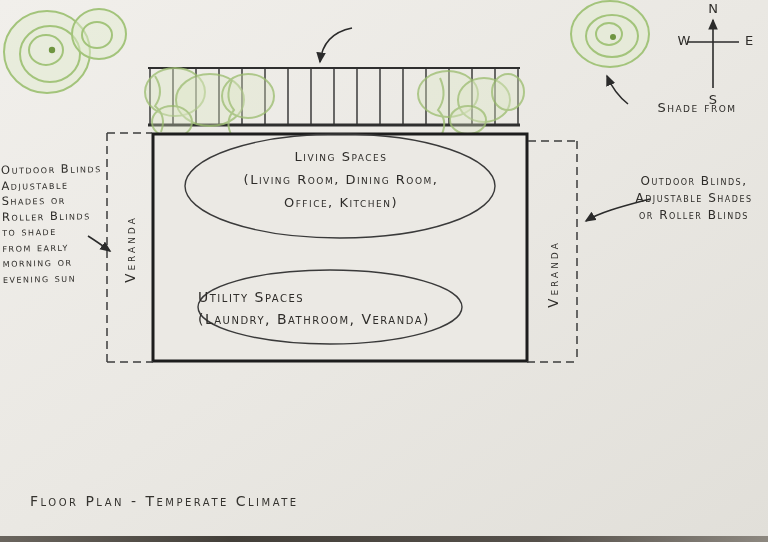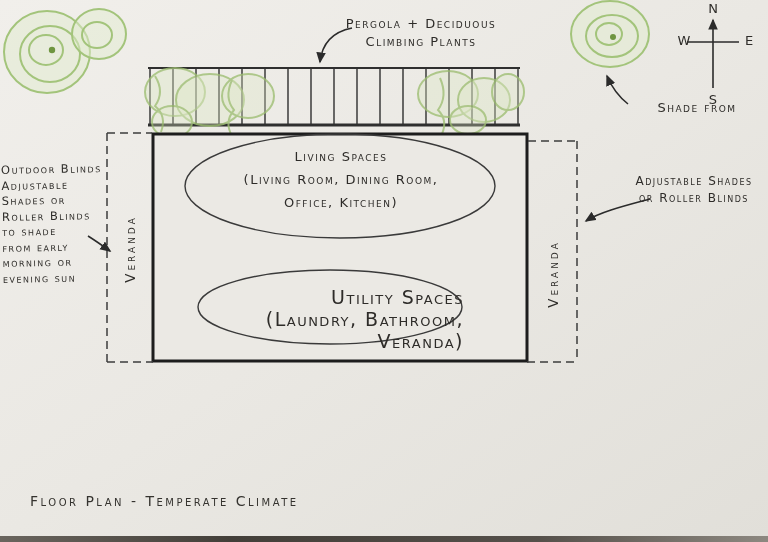--- a/index.html
+++ b/index.html
@@ -16,21 +16,21 @@
     font-variant:small-caps;
     letter-spacing:1.5px;
     color:#2e2c29;
   }
   .sketch-text span { display:block; }
   .pergola-label { left:332px; top:15px; width:178px; text-align:center; font-size:13px; line-height:18px; }
   .shade-note   { left:628px; top:99px;  width:138px; text-align:center; font-size:13px; line-height:17px; }
   .right-note   { left:620px; top:173px; width:148px; text-align:center; font-size:12px; line-height:17px; }
   .left-note    { left:2px;   top:162px; width:104px; font-size:11.5px; line-height:15.5px; transform:rotate(-1deg); }
   .living-label { left:188px; top:145px; width:306px; text-align:center; font-size:13px; line-height:23px; }
-  .utility-label{ left:198px; top:286px; width:266px; text-align:right; font-size:19px; line-height:22px; }
+  .utility-label{ left:198px; top:286px; width:266px; text-align:left; font-size:14px; line-height:22px; }
   .veranda-label{ width:100px; text-align:center; font-size:13.5px; letter-spacing:3px; transform:rotate(-90deg); }
   .veranda-left { left:80px;  top:241px; }
   .veranda-right{ left:503px; top:266px; }
   .compass-letter { position:absolute; font-size:13px; letter-spacing:0; width:16px; text-align:center; }
   .compass-n { left:705px; top:1px; }
   .compass-s { left:705px; top:92px; }
   .compass-w { left:676px; top:33px; }
   .compass-e { left:741px; top:33px; }
   .plan-title {
     left:30px; top:493px; font-size:14px; letter-spacing:2.5px;
@@ -107,30 +107,27 @@
       <path d="M713 88 V20" marker-end="url(#ah)"></path>
       <path d="M687 42 H739"></path>
     </g>
 
     <path d="M352 28 C332 32 322 44 320 62" stroke="#2b2b2b" stroke-width="1.6" fill="none" marker-end="url(#ah)"></path>
     <path d="M628 104 C618 96 612 88 607 76" stroke="#2b2b2b" stroke-width="1.6" fill="none" marker-end="url(#ah)"></path>
     <path d="M88 236 C96 241 103 246 110 251" stroke="#2b2b2b" stroke-width="1.6" fill="none" marker-end="url(#ah)"></path>
     <path d="M650 199 C624 206 600 212 586 221" stroke="#2b2b2b" stroke-width="1.6" fill="none" marker-end="url(#ah)"></path>
   </svg>
 
-  <div class="sketch-text pergola-label">
-    <span>Pergola + Deciduous</span>
-    <span>Climbing Plants</span>
-  </div>
 
   <div class="sketch-text shade-note">
     <span>Shade from</span>
   </div>
 
   <div class="sketch-text right-note">
+    <span>Outdoor Blinds,</span>
     <span>Adjustable Shades</span>
     <span>or Roller Blinds</span>
   </div>
 
   <div class="sketch-text left-note">
     <span>Outdoor Blinds</span>
     <span>Adjustable</span>
     <span>Shades or</span>
     <span>Roller Blinds</span>
     <span>to shade</span>

